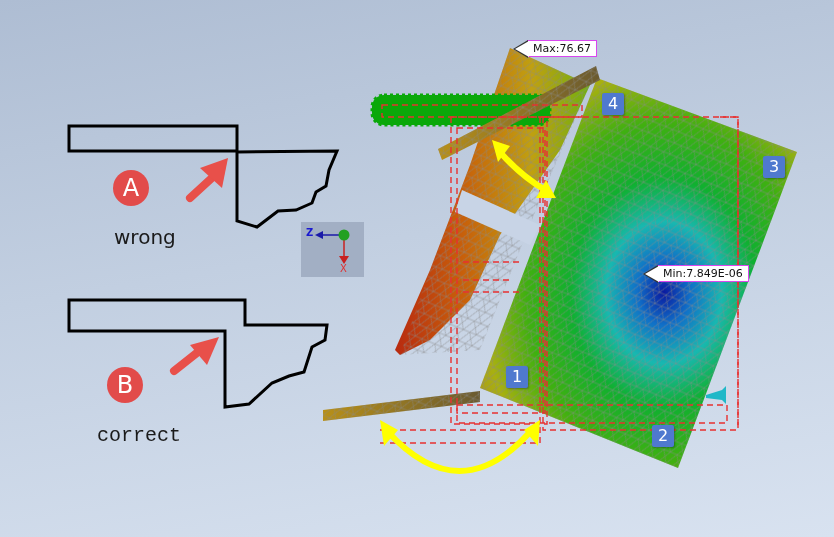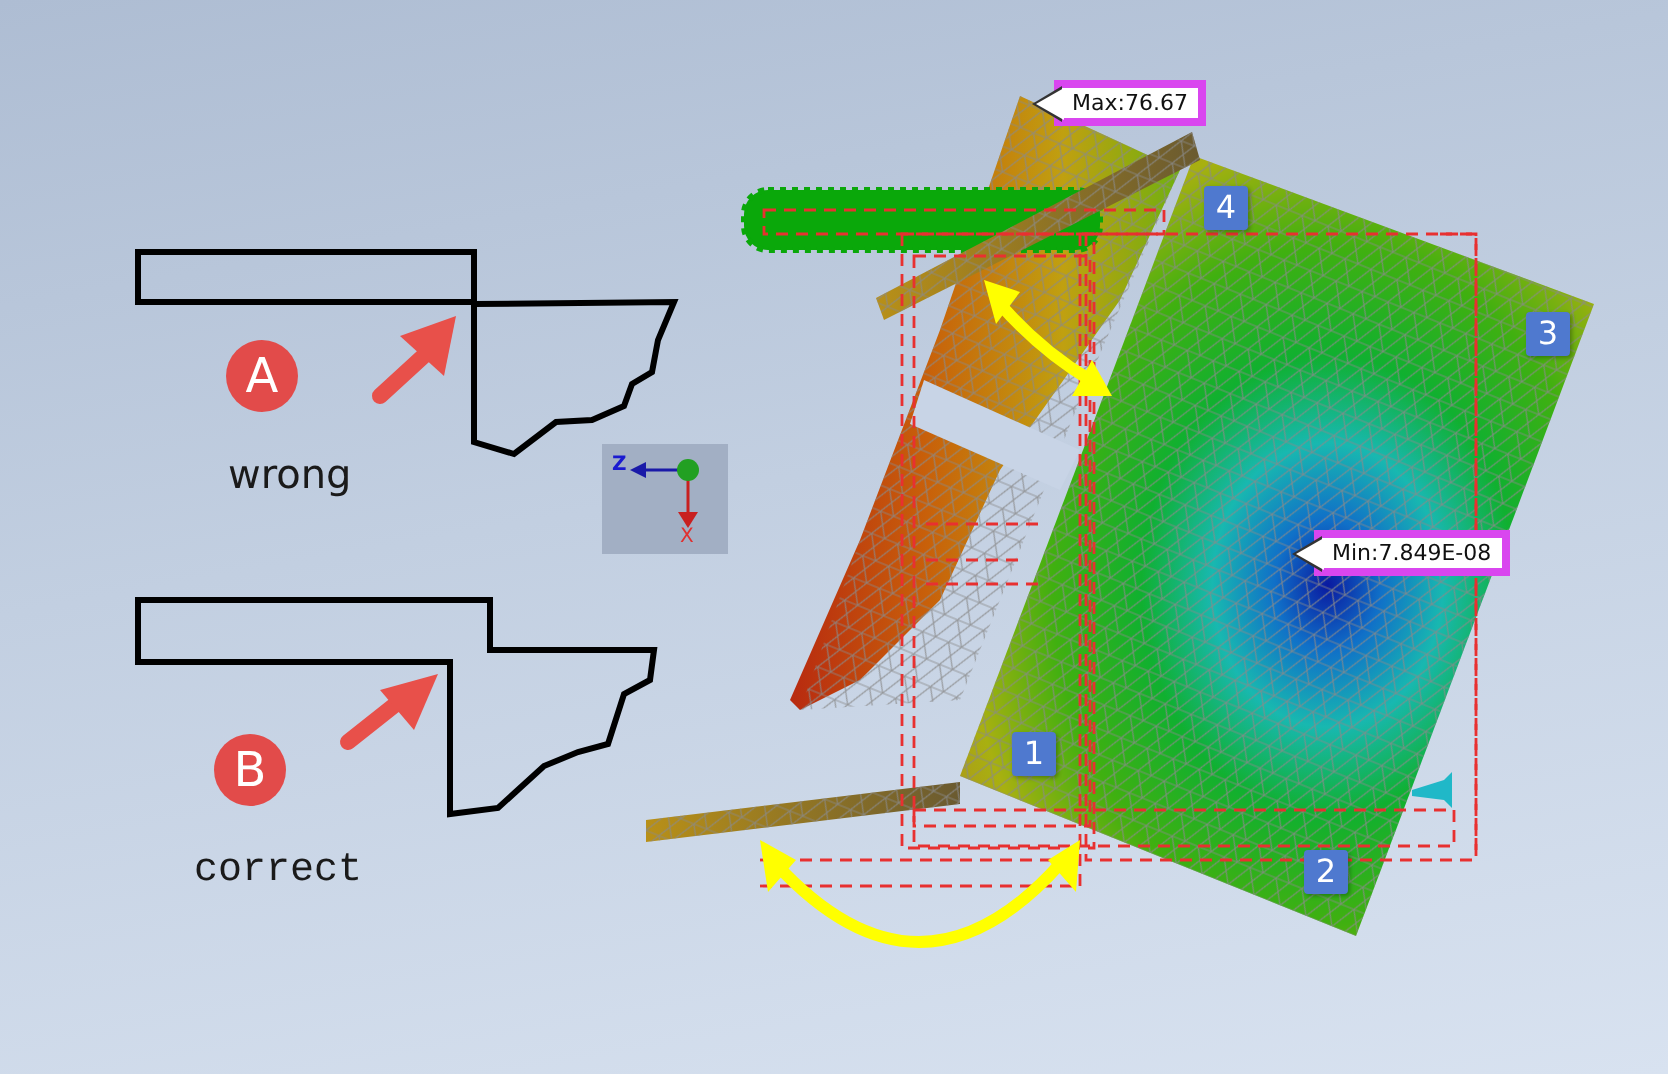--- a/index.html
+++ b/index.html
@@ -15,21 +15,21 @@
     background:#e24b4a; color:#fff; font-size:24px; line-height:36px; text-align:center;
     font-family:"DejaVu Sans", sans-serif;
   }
   .node-tag {
     position:absolute; width:22px; height:22px; background:#4f79cf; color:#fff;
     font-size:16px; line-height:22px; text-align:center; border-radius:2px;
     box-shadow:1px 1px 2px rgba(0,0,0,0.3);
     font-family:"DejaVu Sans", sans-serif;
   }
   .callout {
-    position:absolute; background:#fff; border:4px solid #d946ef; font-size:11px;
+    position:absolute; background:#fff; border:1px solid #d946ef; font-size:11px;
     padding:1px 5px; color:#111; font-family:"DejaVu Sans", sans-serif; white-space:nowrap;
   }
   .callout::before {
     content:""; position:absolute; left:-15px; top:-1px;
     border-top:9px solid transparent; border-bottom:9px solid transparent; border-right:15px solid #333;
   }
   .callout::after {
     content:""; position:absolute; left:-13px; top:0px;
     border-top:8px solid transparent; border-bottom:8px solid transparent; border-right:14px solid #fff;
   }
@@ -158,18 +158,18 @@
     <polygon points="556,198 536,198 546,180" fill="#ffff00"></polygon>
   </g>
   <g>
     <path d="M388 432 Q460 510 530 432" stroke="#ffff00" stroke-width="6" fill="none"></path>
     <polygon points="380,420 398,430 384,446" fill="#ffff00"></polygon>
     <polygon points="540,420 524,430 538,446" fill="#ffff00"></polygon>
   </g>
 </svg>
 
 <div class="callout" style="left:527px;top:40px;">Max:76.67</div>
-<div class="callout" style="left:657px;top:265px;">Min:7.849E-08</div>
+<div class="callout" style="left:657px;top:265px;">Min:7.849E-06</div>
 
 <div class="node-tag" style="left:506px;top:366px;">1</div>
 <div class="node-tag" style="left:652px;top:425px;">2</div>
 <div class="node-tag" style="left:763px;top:156px;">3</div>
 <div class="node-tag" style="left:602px;top:93px;">4</div>
 
 </body></html>

